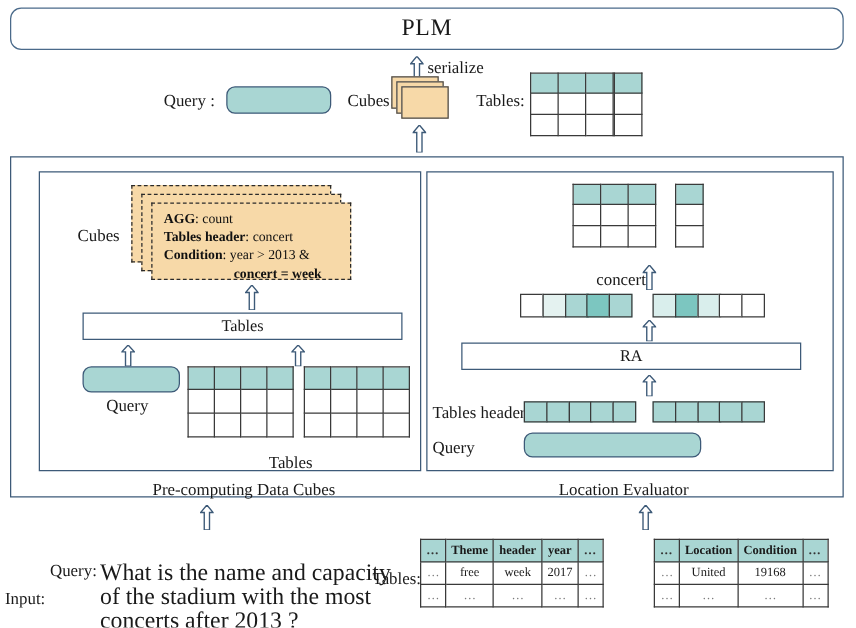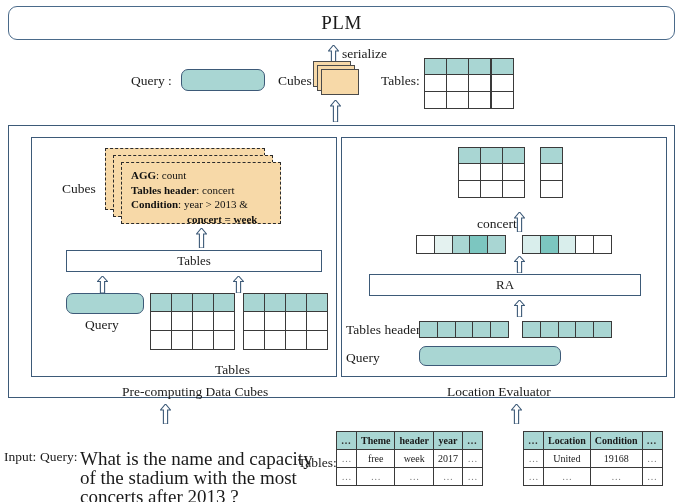--- a/index.html
+++ b/index.html
@@ -395,21 +395,21 @@
   <svg viewBox="0 0 11 20">
       <polygon points="5.5,0 10.5,6 7.6,6 7.6,20 3.4,20 3.4,6 0.5,6" fill="#ffffff" stroke="#3d5a78" stroke-width="1.1"></polygon>
     </svg>
 </div>
 <div class="uparrow abs" style="left:511px;top:404px;height:20px;">
   <svg viewBox="0 0 11 20">
       <polygon points="5.5,0 10.5,6 7.6,6 7.6,20 3.4,20 3.4,6 0.5,6" fill="#ffffff" stroke="#3d5a78" stroke-width="1.1"></polygon>
     </svg>
 </div>
 
-<div class="abs txt" style="left:4px;top:449px;">Input:</div>
+<div class="abs txt" style="left:4px;top:471px;">Input:</div>
 <div class="abs txt" style="left:40px;top:449px;">Query:</div>
 <div class="abs" id="query-text">What is the name and capacity of the stadium with the most concerts after 2013 ?</div>
 
 <div class="abs txt" style="left:298px;top:455px;">Tables:</div>
 
 <table class="dtable abs" style="left:336px;top:431px;">
   <tbody>
       <tr>
     <td class="hd ell">…</td>
     <td class="hd">Theme</td>

